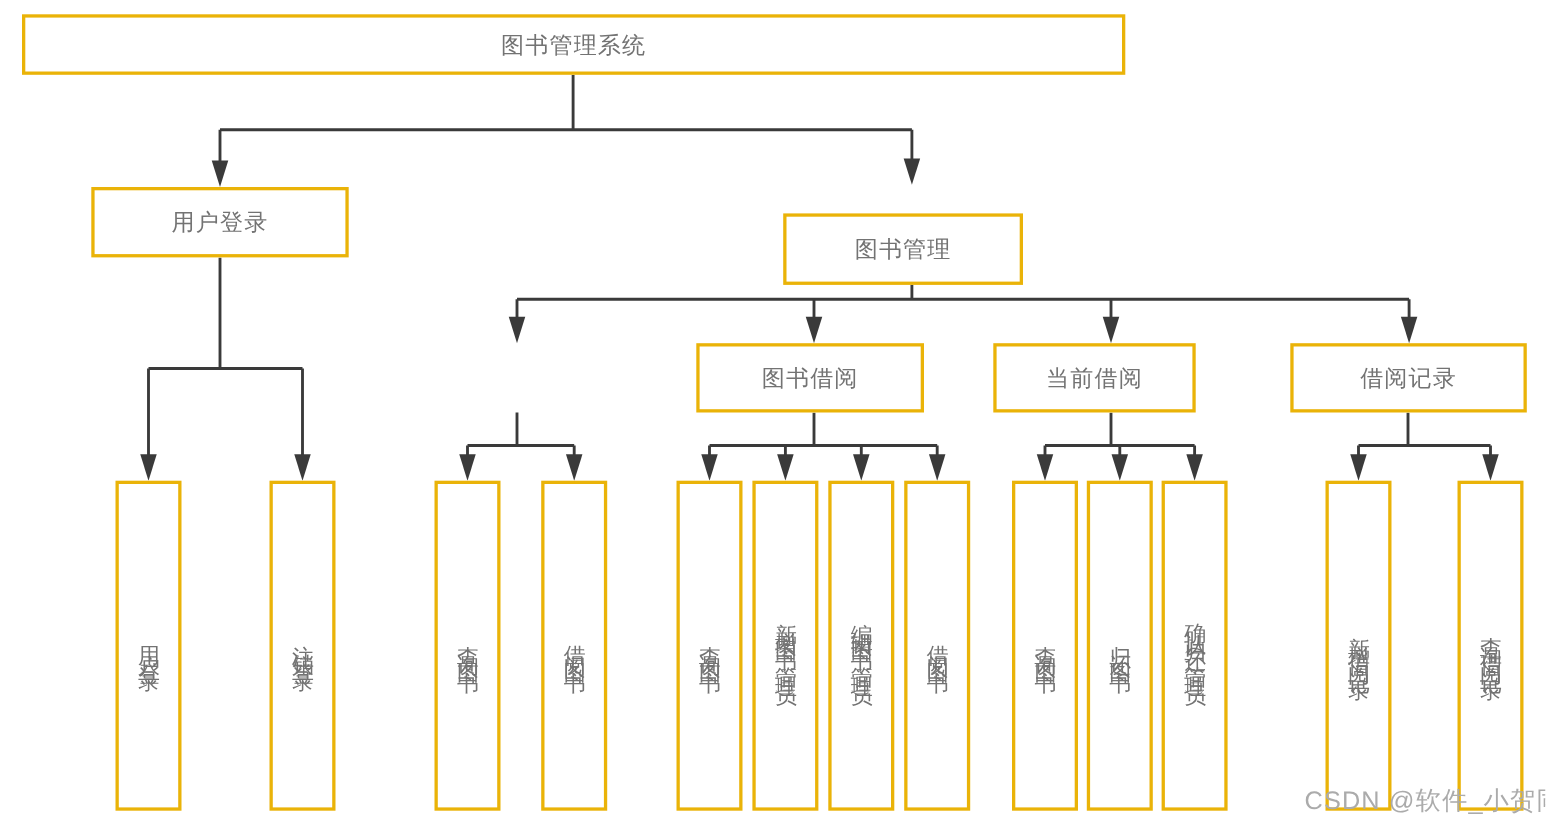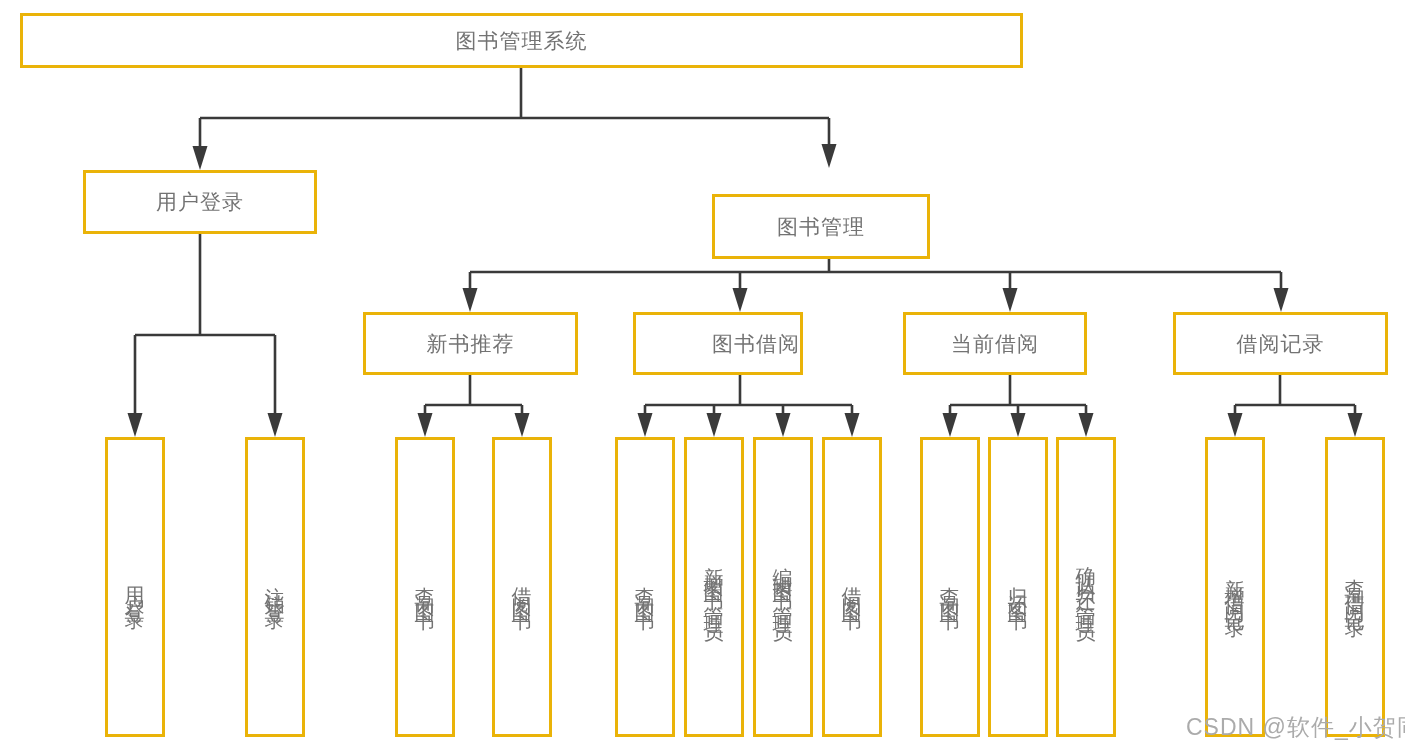--- a/index.html
+++ b/index.html
@@ -81,24 +81,21 @@
     <span>图书管理系统</span>
   </div>
 
   <div class="hbox" style="left:83px; top:170px; width:234px; height:64px;">
     <span>用户登录</span>
   </div>
   <div class="hbox" style="left:712px; top:168px; width:218px; height:65px;margin-top:26px;">
     <span>图书管理</span>
   </div>
 
-  <div class="hbox" style="left:363px; top:312px; width:215px; height:63px;">
-    <span>新书推荐</span>
-  </div>
-  <div class="hbox" style="left:633px; top:312px; width:170px; height:63px;justify-content:flex-end;">
+  <div class="hbox" style="left:633px; top:312px; width:207px; height:63px;">
     <span>图书借阅</span>
   </div>
   <div class="hbox" style="left:903px; top:312px; width:184px; height:63px;">
     <span>当前借阅</span>
   </div>
   <div class="hbox" style="left:1173px; top:312px; width:215px; height:63px;">
     <span>借阅记录</span>
   </div>
 
   <div class="vbox" style="left:105px;">

